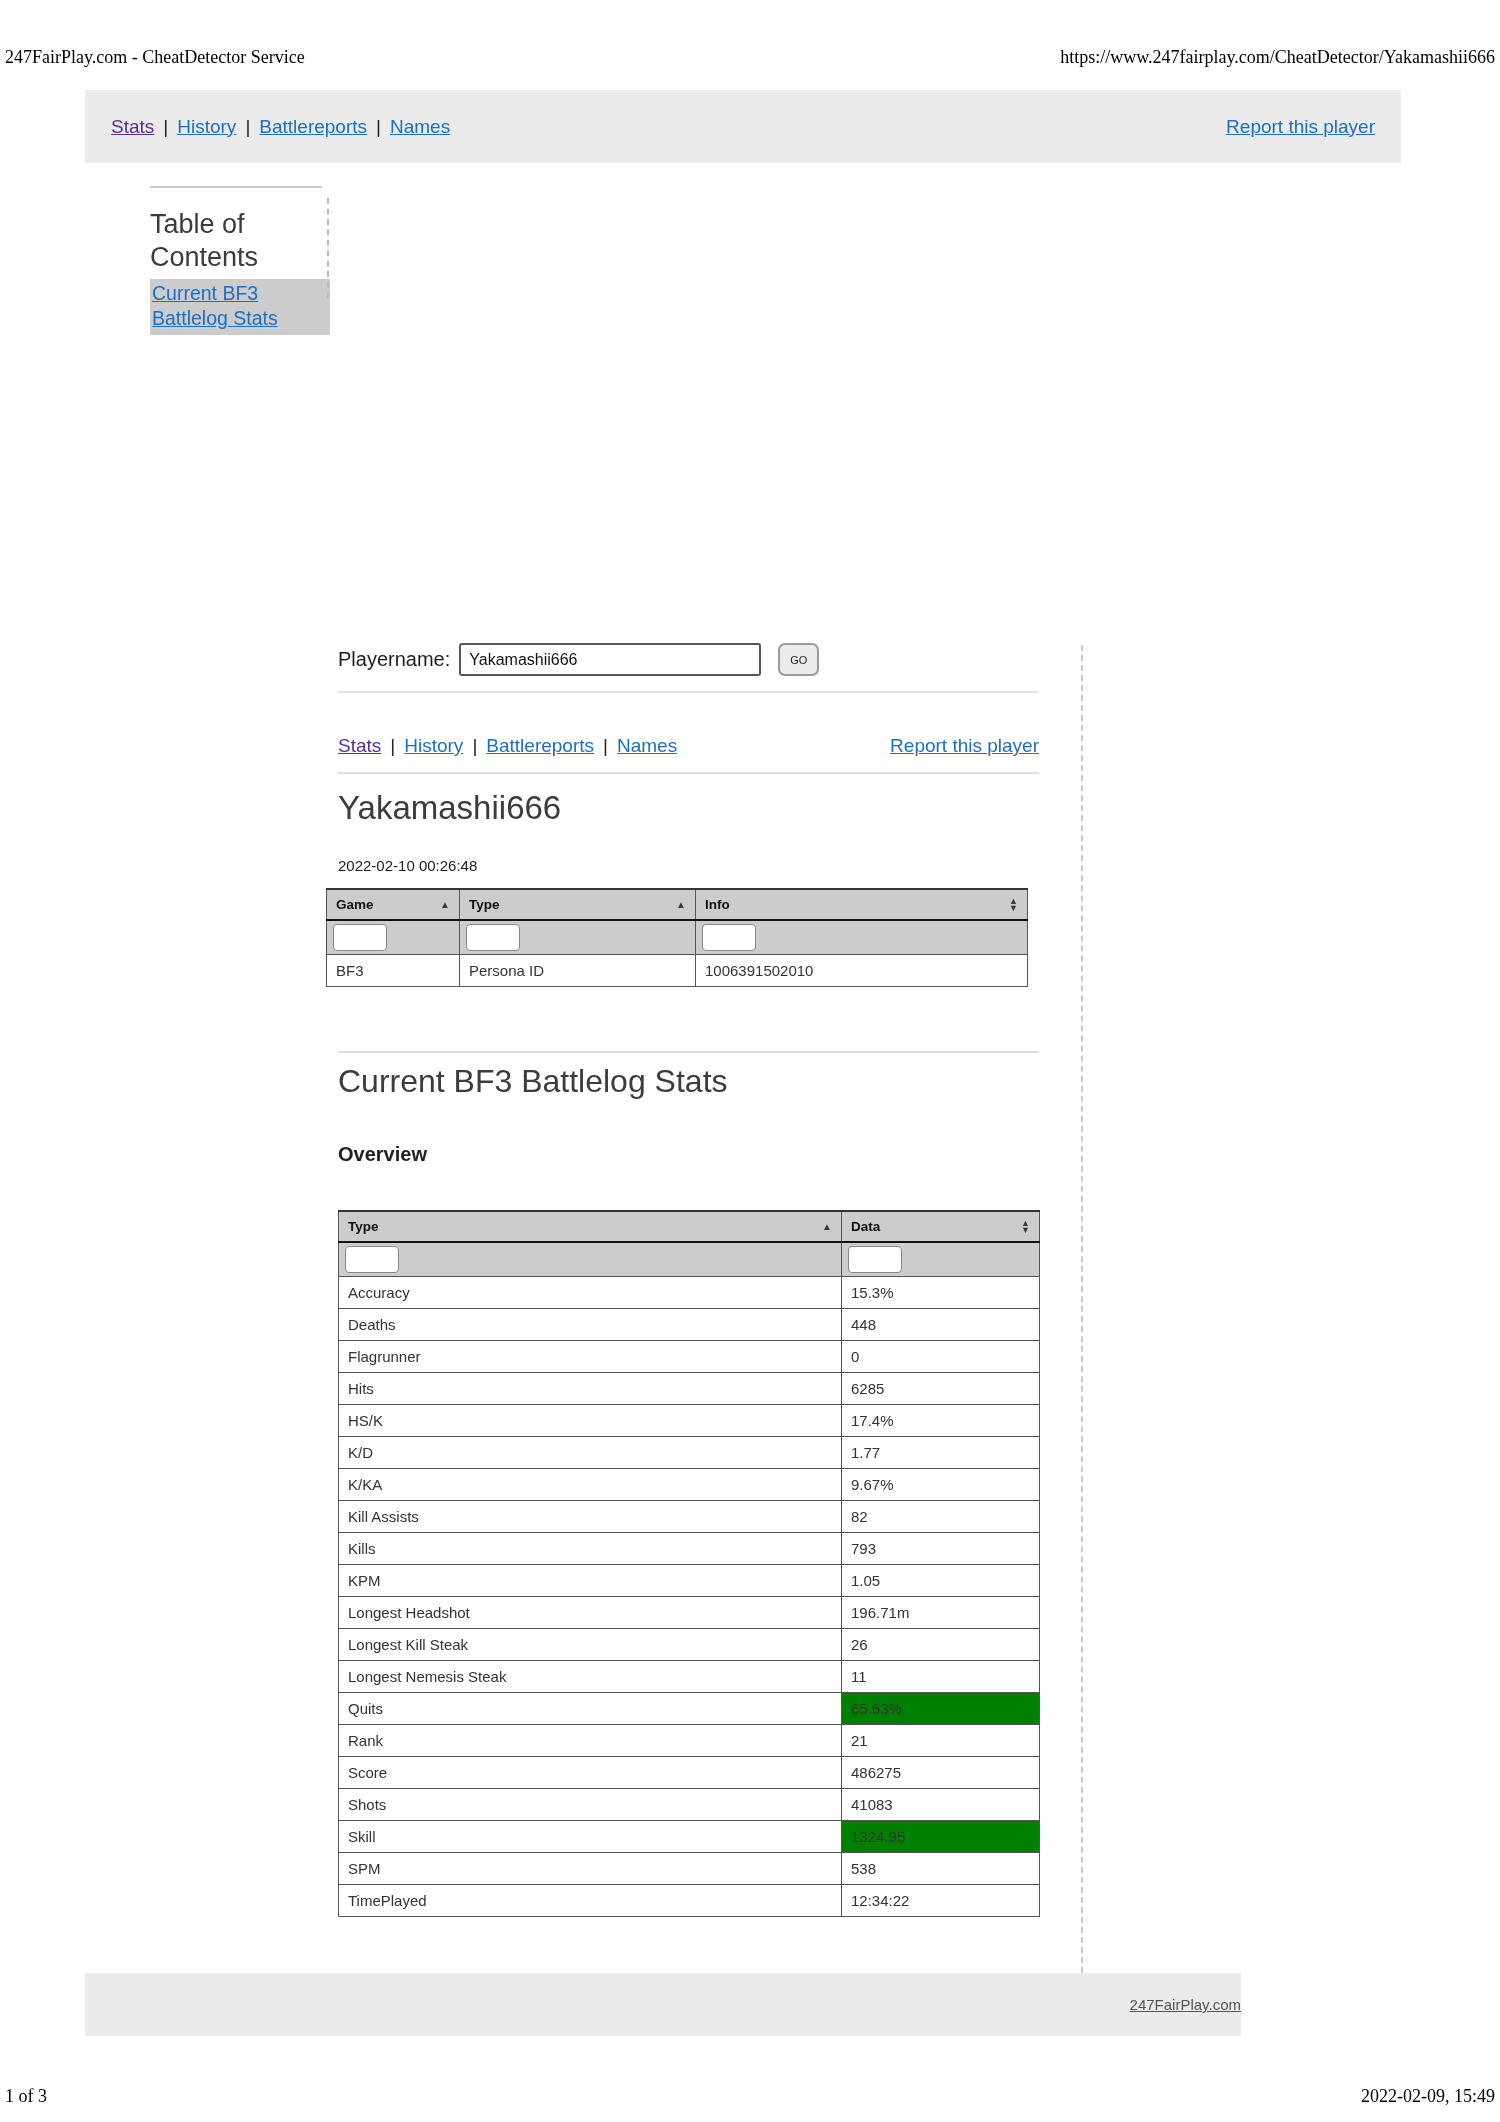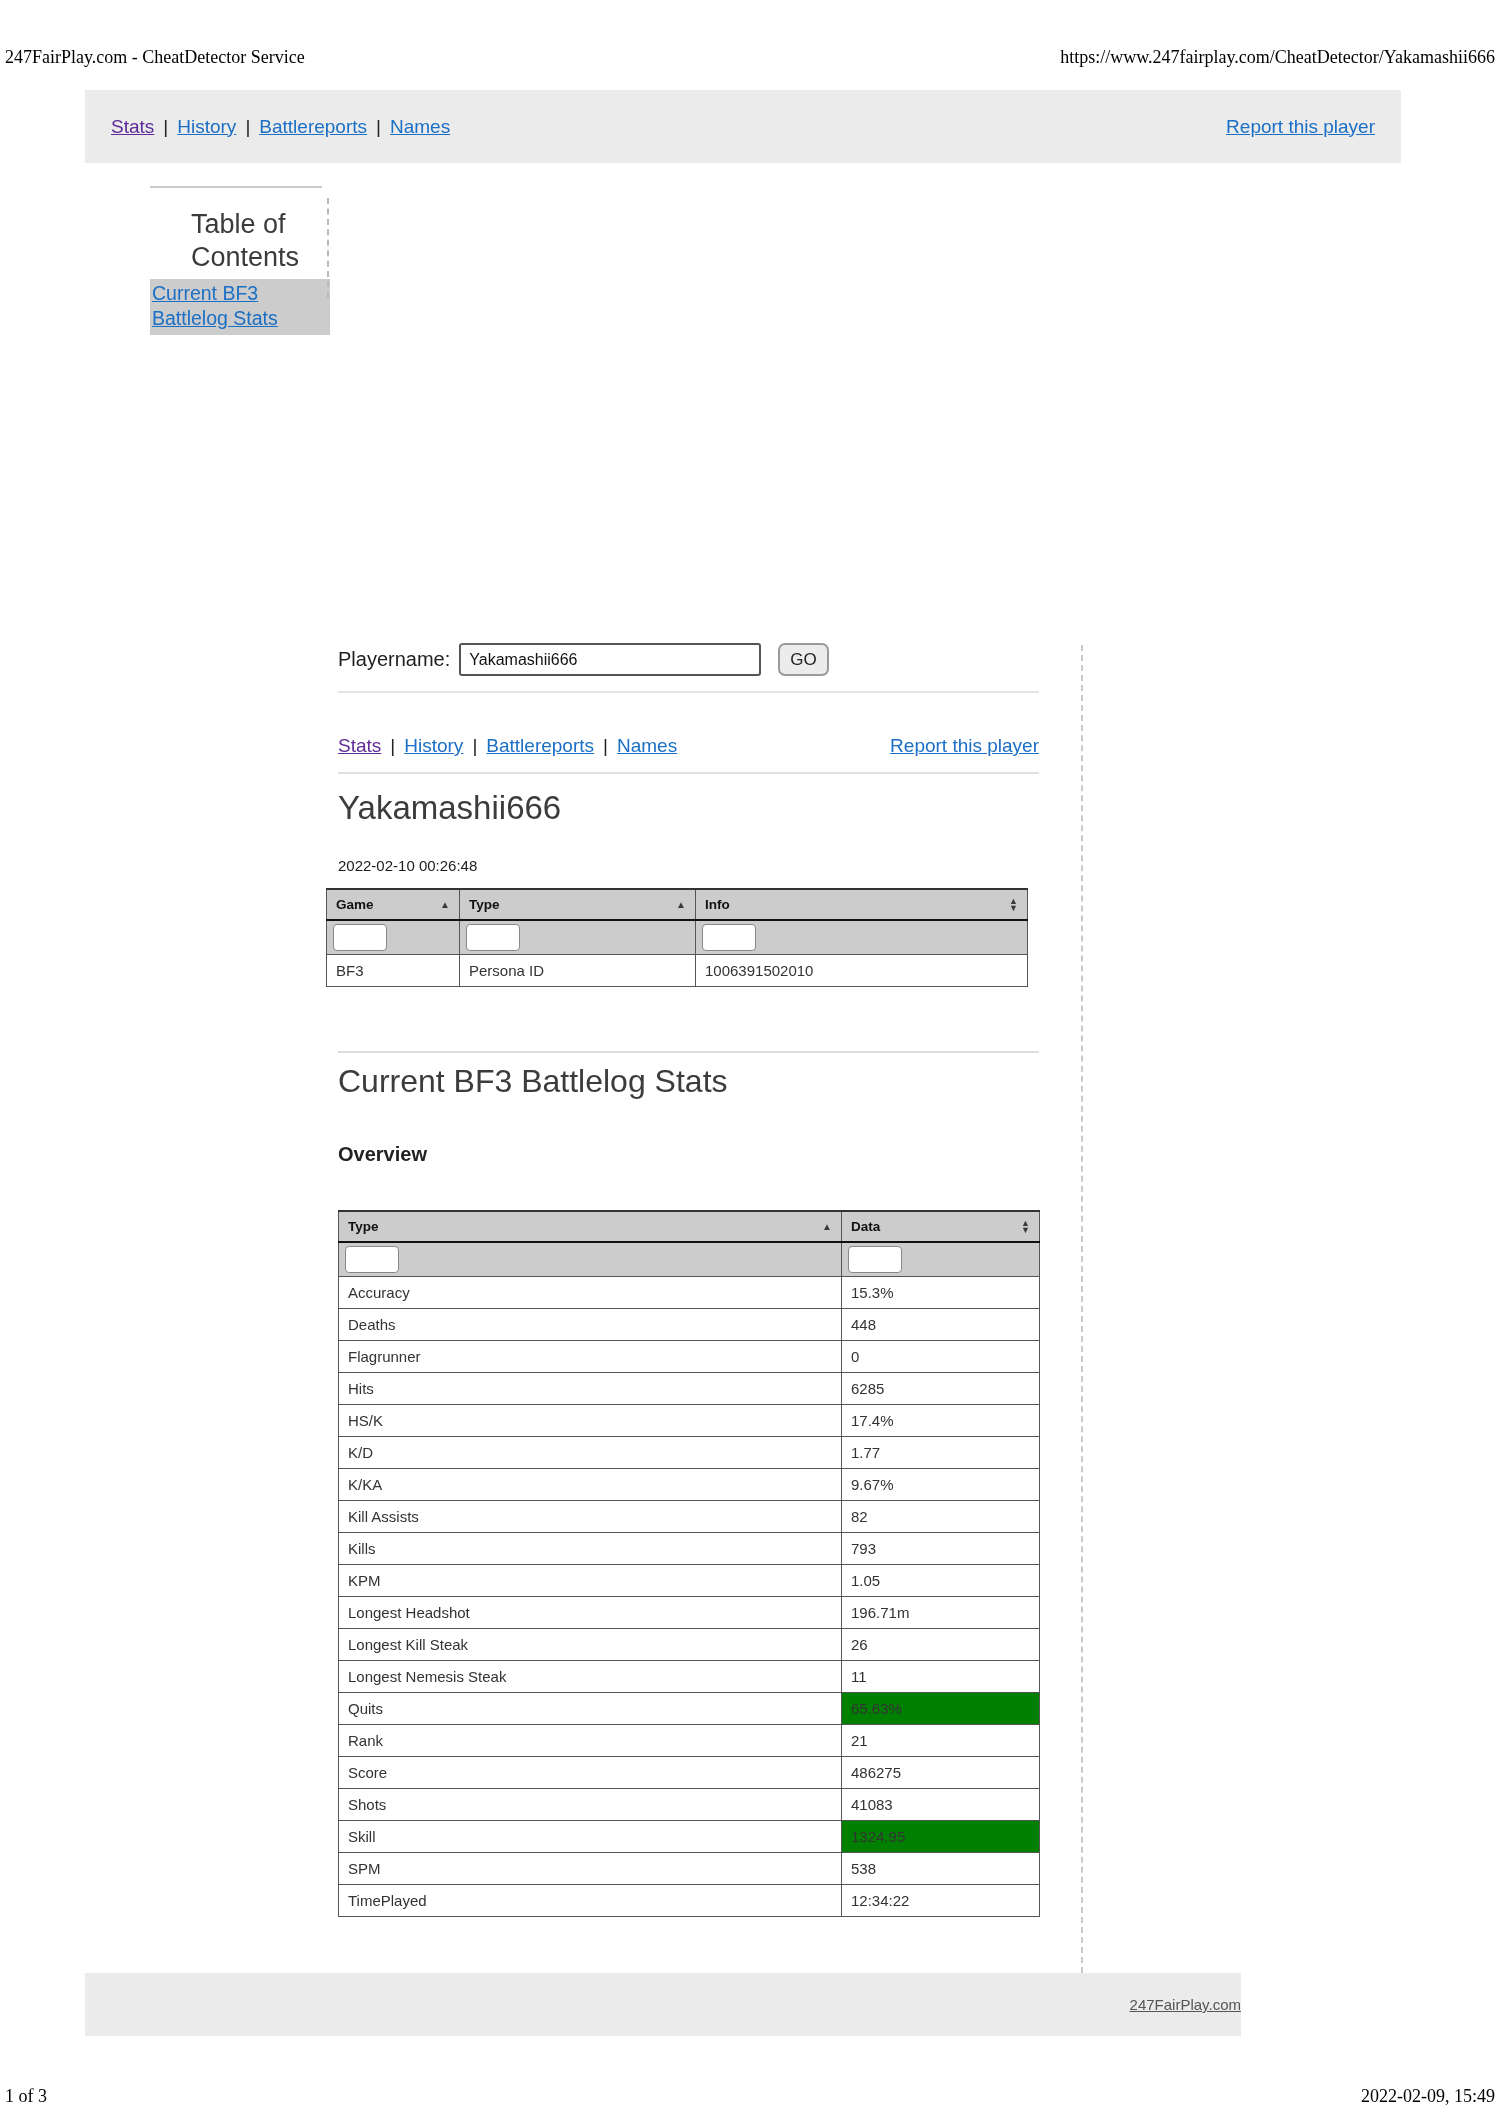--- a/index.html
+++ b/index.html
@@ -26,34 +26,34 @@
     display:flex; align-items:center; padding:0 26px; font-size:19px;
   }
   .navgroup { display:flex; align-items:center; gap:9px; }
   .sep { color:#222; }
   a.lnk { color:var(--link-blue,#1b6fc5); text-decoration:underline; cursor:pointer; }
   a.lnk.visited { color:var(--visited-purple,#5e2b97); }
   .report { margin-left:auto; }
   
   .toc { position:absolute; left:150px; top:186px; width:180px; }
   .toc-topline { width:172px; border-top:2px solid #ccc; }
-  .toc-title { margin-top:20px; font-size:27px; line-height:1.22; color:#3b3b3b; font-weight:400;margin-left:41px; }
+  .toc-title { margin-top:20px; font-size:27px; line-height:1.22; color:#3b3b3b; font-weight:400; }
   .toc-links { margin-top:5px; background:#ccc; padding:2px 2px 4px 2px; font-size:19.5px; line-height:1.28; }
   .toc-dash { position:absolute; left:327px; top:198px; height:100px; width:0; border-left:2px dashed #b9b9b9; }
   .right-dash { position:absolute; left:1081px; top:645px; height:1328px; width:0; border-left:2px dashed #c9c9c9; }
   
   .abs { position:absolute; left:338px; width:701px; }
   .search-row { top:643px; display:flex; align-items:center; }
   .search-label { font-size:20px; color:#1f1f1f; }
   .search-input {
     margin-left:9px; width:302px; height:33px; border:2px solid #555; border-radius:3px;
     font-size:16px; padding:0 8px; font-family:"Liberation Sans", sans-serif; color:#111;
   }
   .go-btn {
-    margin-left:17px; height:33px; padding:0 10px; font-size:17px; color:#222;
+    margin-left:17px; height:33px; padding:0 10px; font-size:11px; color:#222;
     background:#ececec; border:2px solid #9a9a9a; border-radius:7px; cursor:pointer;
     font-family:"Liberation Sans", sans-serif;
   }
   .hr1 { top:691px; border-top:2px solid #e4e4e4; }
   .nav2 { top:735px; display:flex; align-items:center; gap:9px; font-size:19px; }
   .hr2 { top:772px; border-top:2px solid #e0e0e0; }
   .player-name { top:789px; font-size:33px; font-weight:400; color:#3c3c3c; }
   .timestamp { top:857px; font-size:15px; color:#1c1c1c; }
   .hr3 { top:1051px; border-top:2px solid #ddd; }
   .section-title { top:1063px; font-size:32px; font-weight:400; color:#3c3c3c; }

